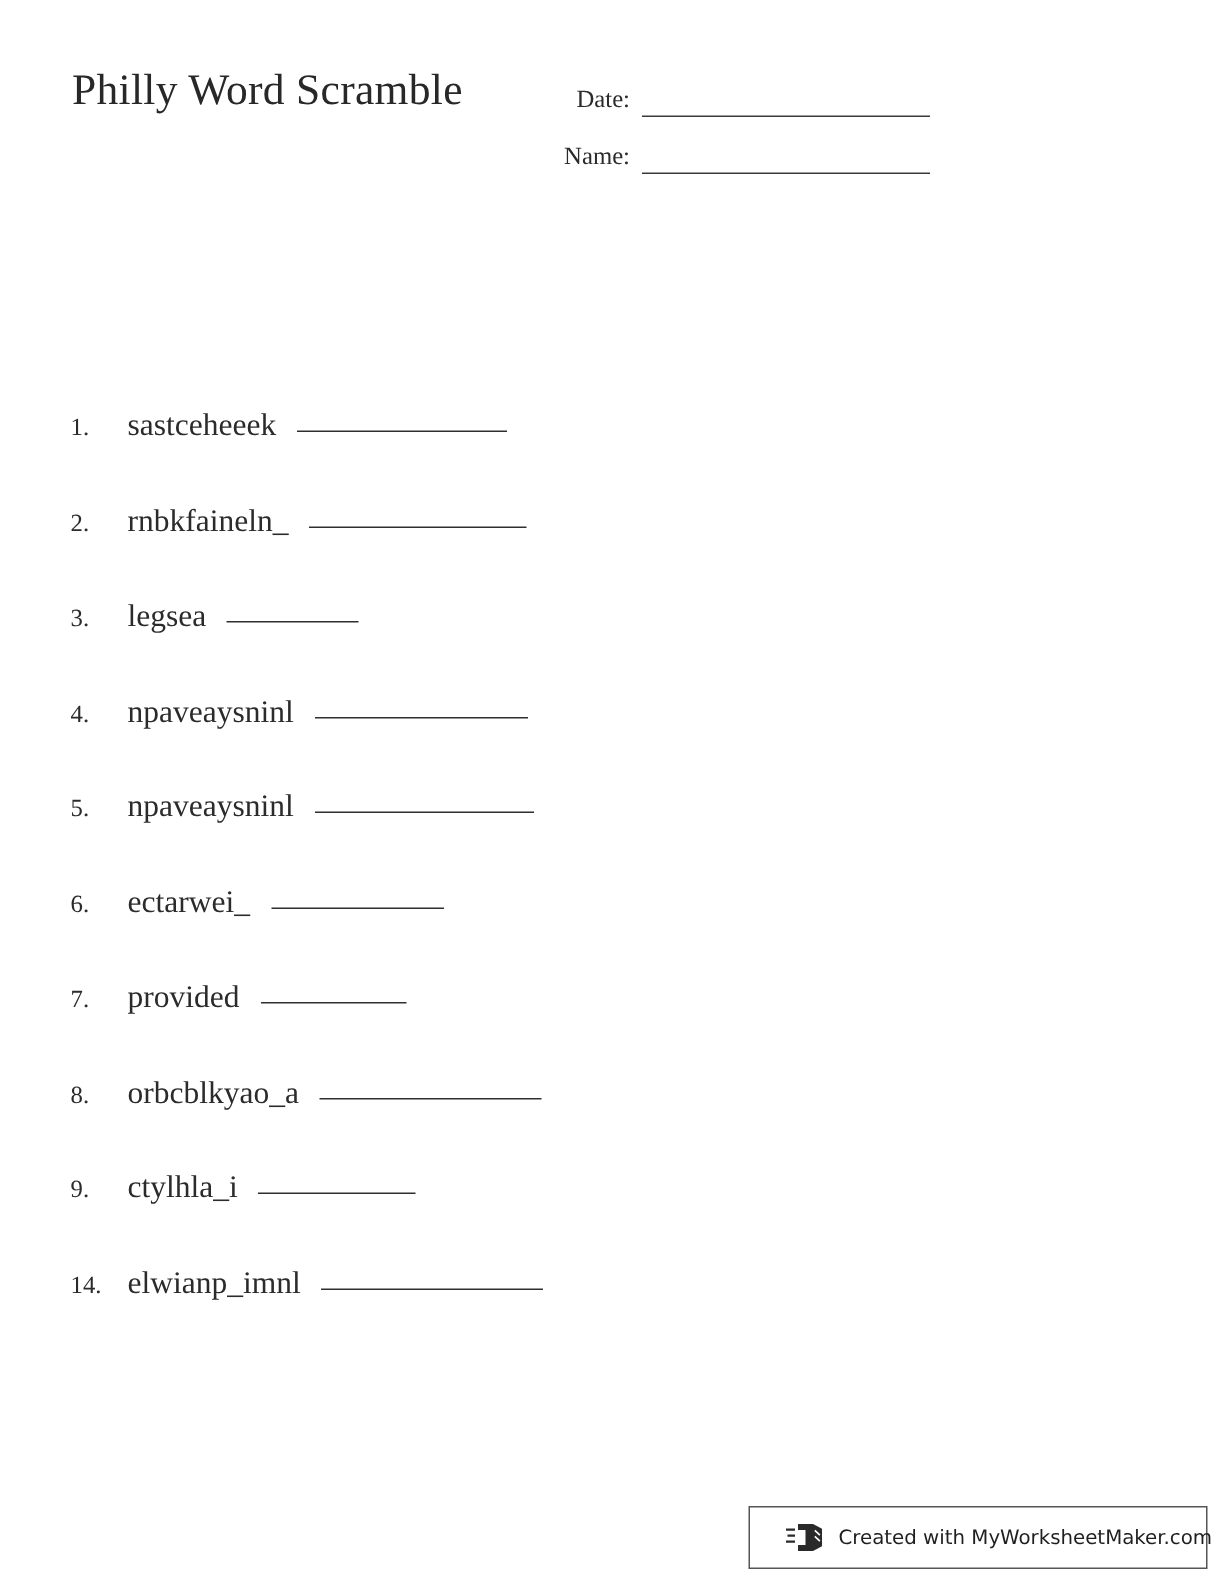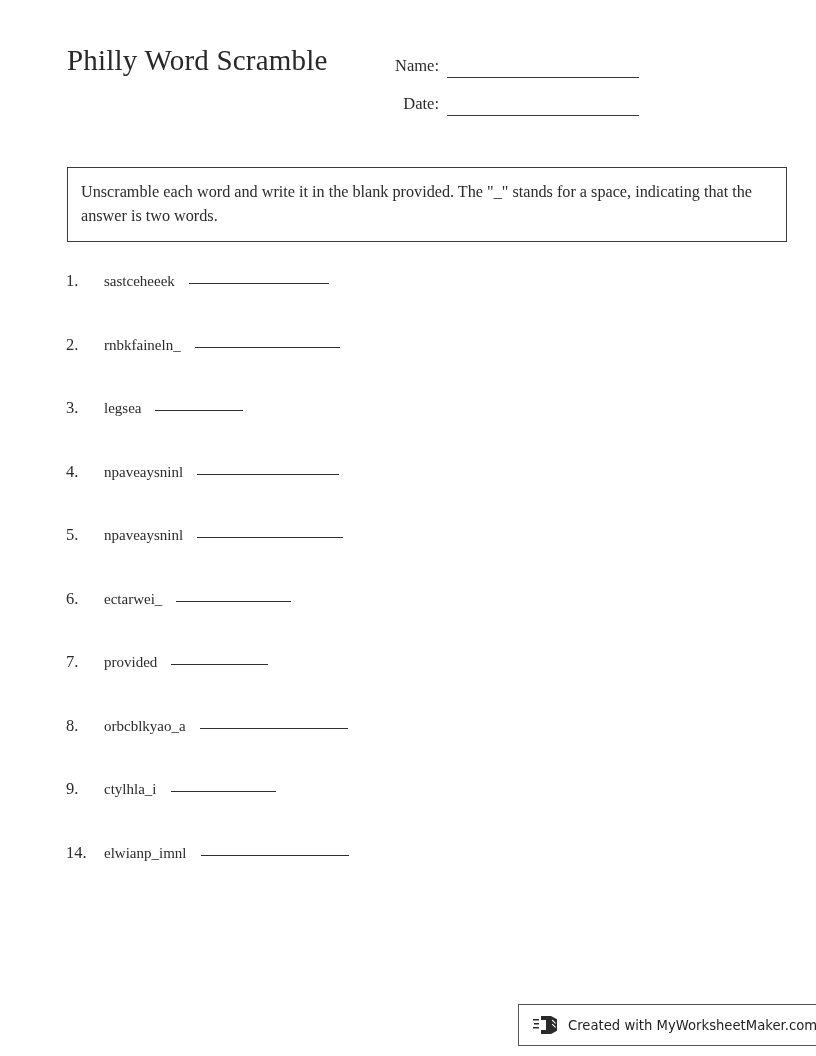--- a/index.html
+++ b/index.html
@@ -13,21 +13,20 @@
     font-family: "Liberation Serif", "DejaVu Serif", serif;
     color: #2b2b2b;
     position: relative;
     overflow: hidden;
   }
 
   .page {
     position: relative;
     width: 668px;
     height: 1056px;
-    margin-left: 19px;
   }
 
   
   .header {
     position: absolute;
     left: 48px;
     top: 40px;
     right: 48px;
     height: 80px;
   }
@@ -95,21 +94,21 @@
     height: 63.5px;
   }
   .item-num {
     width: 38px;
     flex: 0 0 38px;
     font-size: 16.5px;
     color: #2b2b2b;
     text-align: left;
   }
   .item-word {
-    font-size: 15px;
+    font-size: 21px;
     color: #2b2b2b;
     white-space: nowrap;
     padding-right: 14px;
   }
   .item-blank {
     position: relative;
     top: -2px;
     border-bottom: 1.5px solid #2f2f2f;
     height: 13px;
   }
@@ -119,21 +118,21 @@
     position: absolute;
     left: 499px;
     top: 1004px;
     width: 306px;
     height: 42px;
     box-sizing: border-box;
     border: 1.1px solid #555555;
     background: #ffffff;
     display: flex;
     align-items: center;
-    padding-left: 14px;
+    padding-left: 24px;
   }
   .badge-logo {
     width: 26px;
     height: 22px;
     flex: 0 0 26px;
     position: relative;
     margin-right: 9px;
   }
   .badge-text {
     font-family: "DejaVu Sans", "Liberation Sans", sans-serif;
@@ -145,33 +144,30 @@
 </head>
 <body>
 
 <div class="page">
 
   <div class="header">
     <div class="title">Philly Word Scramble</div>
 
     <div class="namedate">
       <div class="nd-row">
+        <span class="nd-label">Date:</span>
+        <span class="nd-line"></span>
+      </div>
+      <div class="nd-row">
         <span class="nd-label">Name:</span>
         <span class="nd-line"></span>
       </div>
-      <div class="nd-row">
-        <span class="nd-label">Date:</span>
-        <span class="nd-line"></span>
-      </div>
     </div>
   </div>
 
-  <div class="instructions">
-    <div class="instructions-text">Unscramble each word and write it in the blank provided. The "_" stands for a space, indicating that the answer is two words.</div>
-  </div>
 
   <div class="list" id="question-list">
       <div class="item">
         <span class="item-num">1.</span>
         <span class="item-word">sastceheeek</span>
         <span class="item-blank" style="width: 140px;"></span>
       </div>
       <div class="item">
         <span class="item-num">2.</span>
         <span class="item-word">rnbkfaineln_</span>

